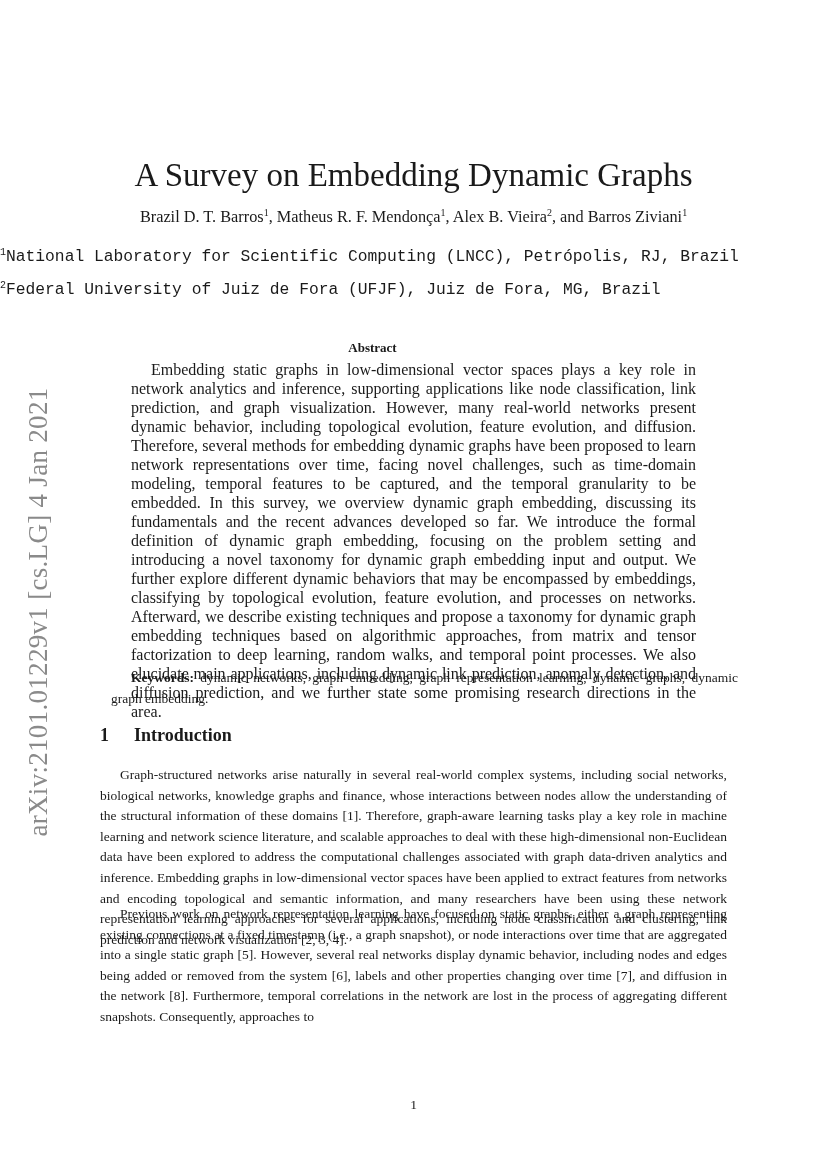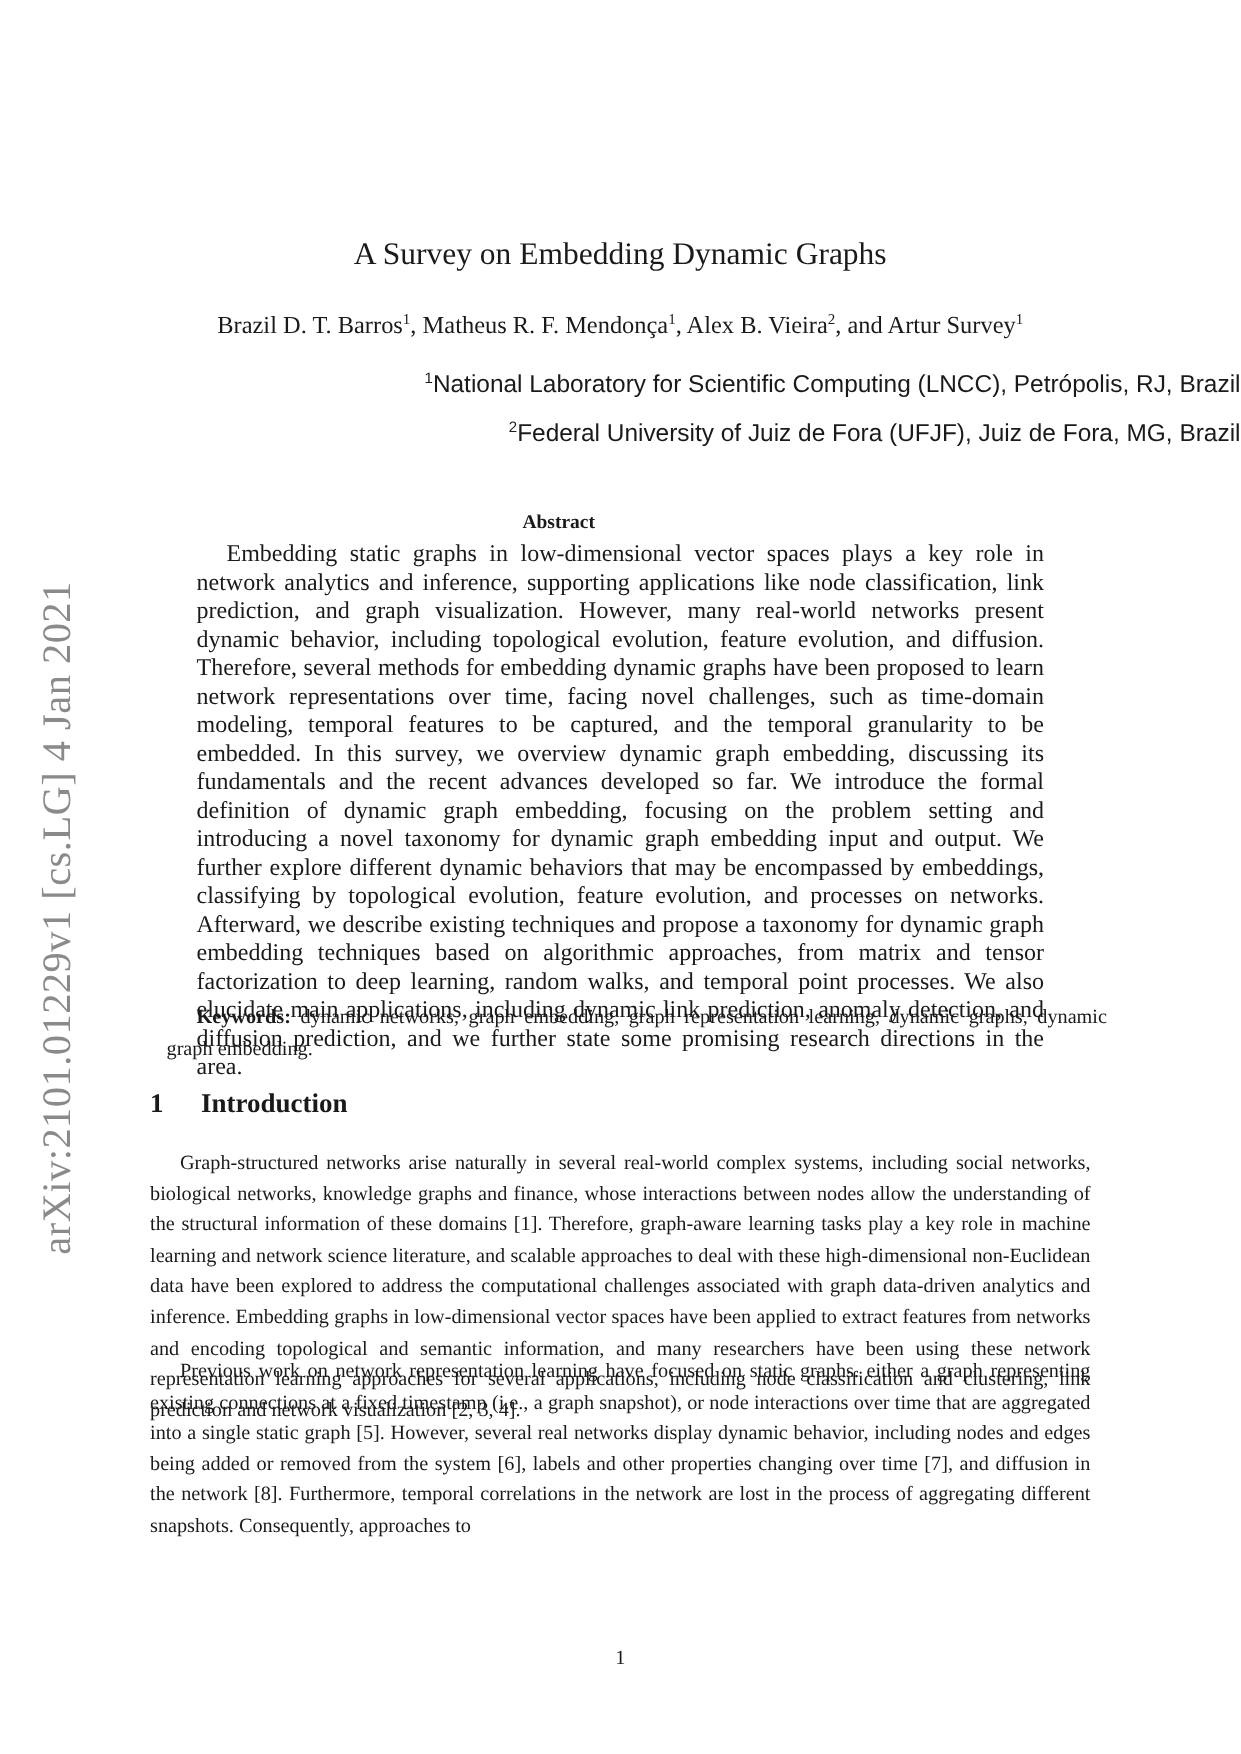--- a/index.html
+++ b/index.html
@@ -9,25 +9,25 @@
 
   .arxiv-stamp {
     position: absolute; left: 38px; top: 612px;
     transform: translate(-50%, -50%) rotate(-90deg);
     white-space: nowrap;
     font-family: "Liberation Serif", serif;
     font-size: 27px; color: #8a8a8a; letter-spacing: 0.3px;
   }
 
   .title { position: absolute; left: 0; width: 827px; top: 157px; text-align: center;
-           font-family: "Liberation Serif", serif; font-size: 21px; color: #1a1a1a; }
+           font-family: "Liberation Serif", serif; font-size: 33px; color: #1a1a1a; }
   .authors { position: absolute; left: 0; width: 827px; top: 207px; text-align: center;
              font-family: "Liberation Serif", serif; font-size: 16.3px; }
-  .affil { position: absolute; left: 0; width: 827px; text-align: right;
-           font-family: Liberation Sans, sans-serif; font-size: 16.3px; }
+  .affil { position: absolute; left: 0; width: 827px; text-align: left;
+           font-family: Liberation Mono, monospace; font-size: 16.3px; }
   .affil.a1 { top: 247px; }
   .affil.a2 { top: 280px; }
   sup { font-size: 10px; vertical-align: 6px; line-height: 0; }
 
   .abstract-heading { position: absolute; left: 0; width: 745px; top: 340px; text-align: center;
                       font-family: "Liberation Serif", serif; font-weight: bold; font-size: 13px; }
   .abstract-body { position: absolute; left: 131px; width: 565px; top: 360px;
                    font-family: "Liberation Serif", serif; font-size: 16px; line-height: 19px;
                    text-align: justify; text-indent: 20px; margin: 0; }
 
@@ -52,21 +52,21 @@
 </head>
 <body>
 
 <div class="page">
 
   <div class="arxiv-stamp">arXiv:2101.01229v1  [cs.LG]  4 Jan 2021</div>
 
   <div class="title">A Survey on Embedding Dynamic Graphs</div>
 
   <div class="authors">
-    <span>Brazil D. T. Barros</span><sup>1</sup><span>, </span><span>Matheus R. F. Mendonça</span><sup>1</sup><span>, </span><span>Alex B. Vieira</span><sup>2</sup><span>, and </span><span>Artur Survey</span><sup>1</sup>
+    <span>Brazil D. T. Barros</span><sup>1</sup><span>, </span><span>Matheus R. F. Mendonça</span><sup>1</sup><span>, </span><span>Alex B. Vieira</span><sup>2</sup><span>, and </span><span>Barros Ziviani</span><sup>1</sup>
   </div>
 
   <div class="affil a1"><sup>1</sup><span>National Laboratory for Scientific Computing (LNCC), Petrópolis, RJ, Brazil</span></div>
   <div class="affil a2"><sup>2</sup><span>Federal University of Juiz de Fora (UFJF), Juiz de Fora, MG, Brazil</span></div>
 
   <div class="abstract-heading">Abstract</div>
   <p class="abstract-body">Embedding static graphs in low-dimensional vector spaces plays a key role in network analytics and inference, supporting applications like node classification, link prediction, and graph visualization. However, many real-world networks present dynamic behavior, including topological evolution, feature evolution, and diffusion.  Therefore, several methods for embedding dynamic graphs have been proposed to learn network representations over time, facing novel challenges, such as time-domain modeling, temporal features to be captured, and the temporal granularity to be embedded. In this survey, we overview dynamic graph embedding, discussing its fundamentals and the recent advances developed so far. We introduce the formal definition of dynamic graph embedding, focusing on the problem setting and introducing a novel taxonomy for dynamic graph embedding input and output. We further explore different dynamic behaviors that may be encompassed by embeddings, classifying by topological evolution, feature evolution, and processes on networks. Afterward, we describe existing techniques and propose a taxonomy for dynamic graph embedding techniques based on algorithmic approaches, from matrix and tensor factorization to deep learning, random walks, and temporal point processes. We also elucidate main applications, including dynamic link prediction, anomaly detection, and diffusion prediction, and we further state some promising research directions in the area.</p>
 
   <p class="keywords"><b>Keywords:</b><span> dynamic networks, graph embedding, graph representation learning, dynamic graphs, dynamic graph embedding.</span></p>
 

